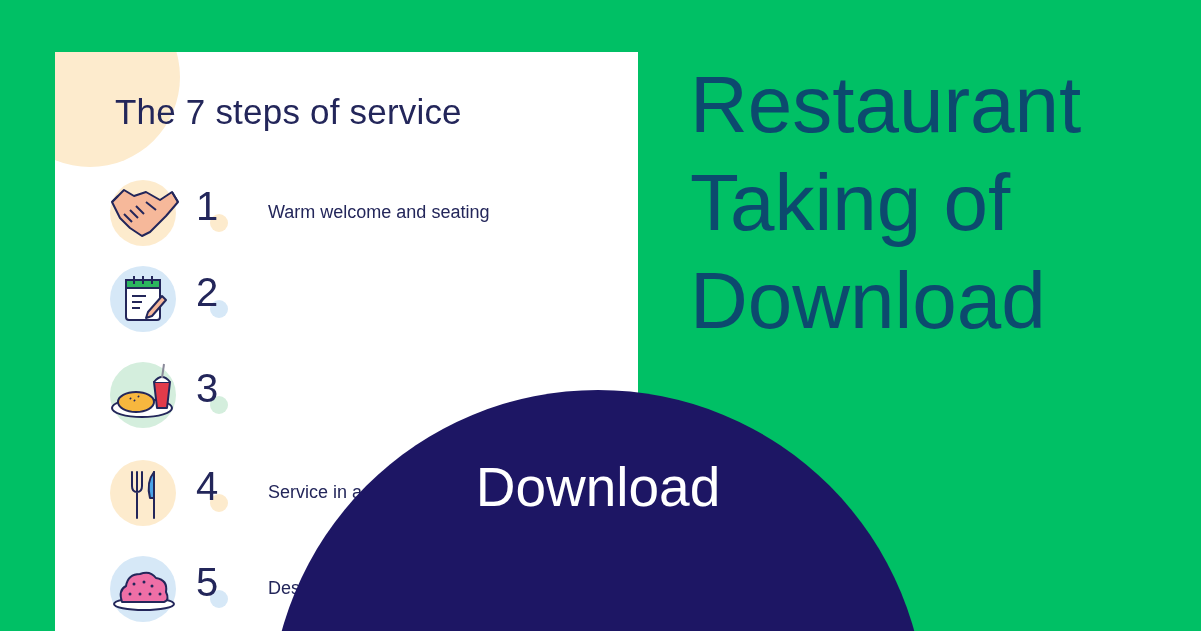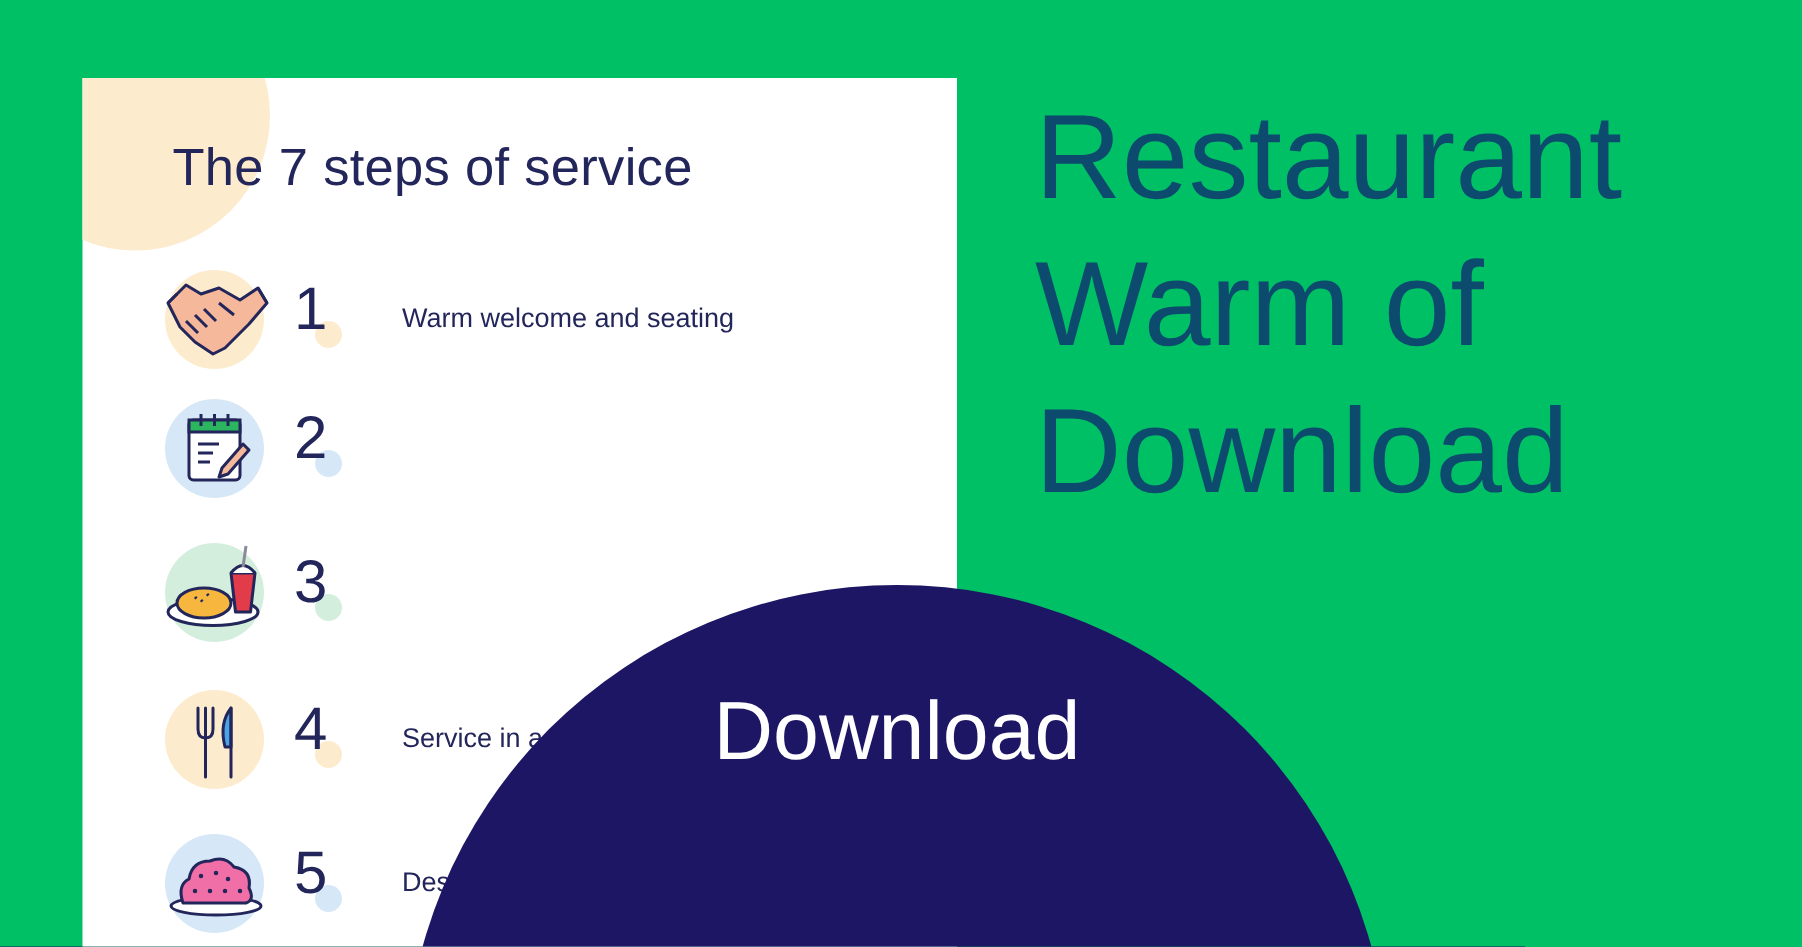--- a/index.html
+++ b/index.html
@@ -96,21 +96,21 @@
       </svg>
     </div>
     <span class="step-num-dot" style="background:#d6e8f7;"></span>
     <span class="step-num">5</span>
     <span class="step-label">Desse</span>
   </div>
 </div>
 
 <h1 class="headline">
   <span>Restaurant</span><br>
-  <span>Warm of</span><br>
+  <span>Taking of</span><br>
   <span>Download</span>
 </h1>
 
 <div class="cta">
   <div class="cta-text">
     <span>Download</span><br>
   </div>
 </div>
 
 </body></html>

